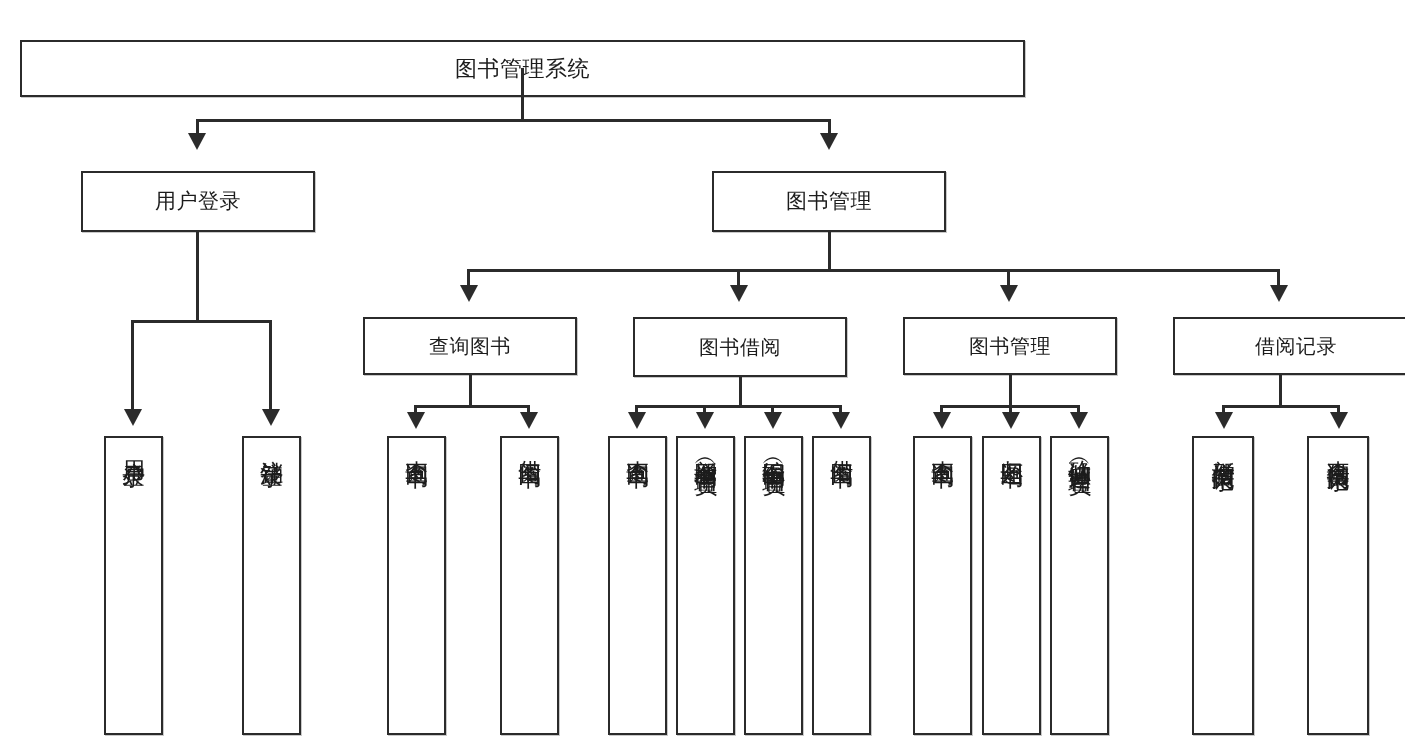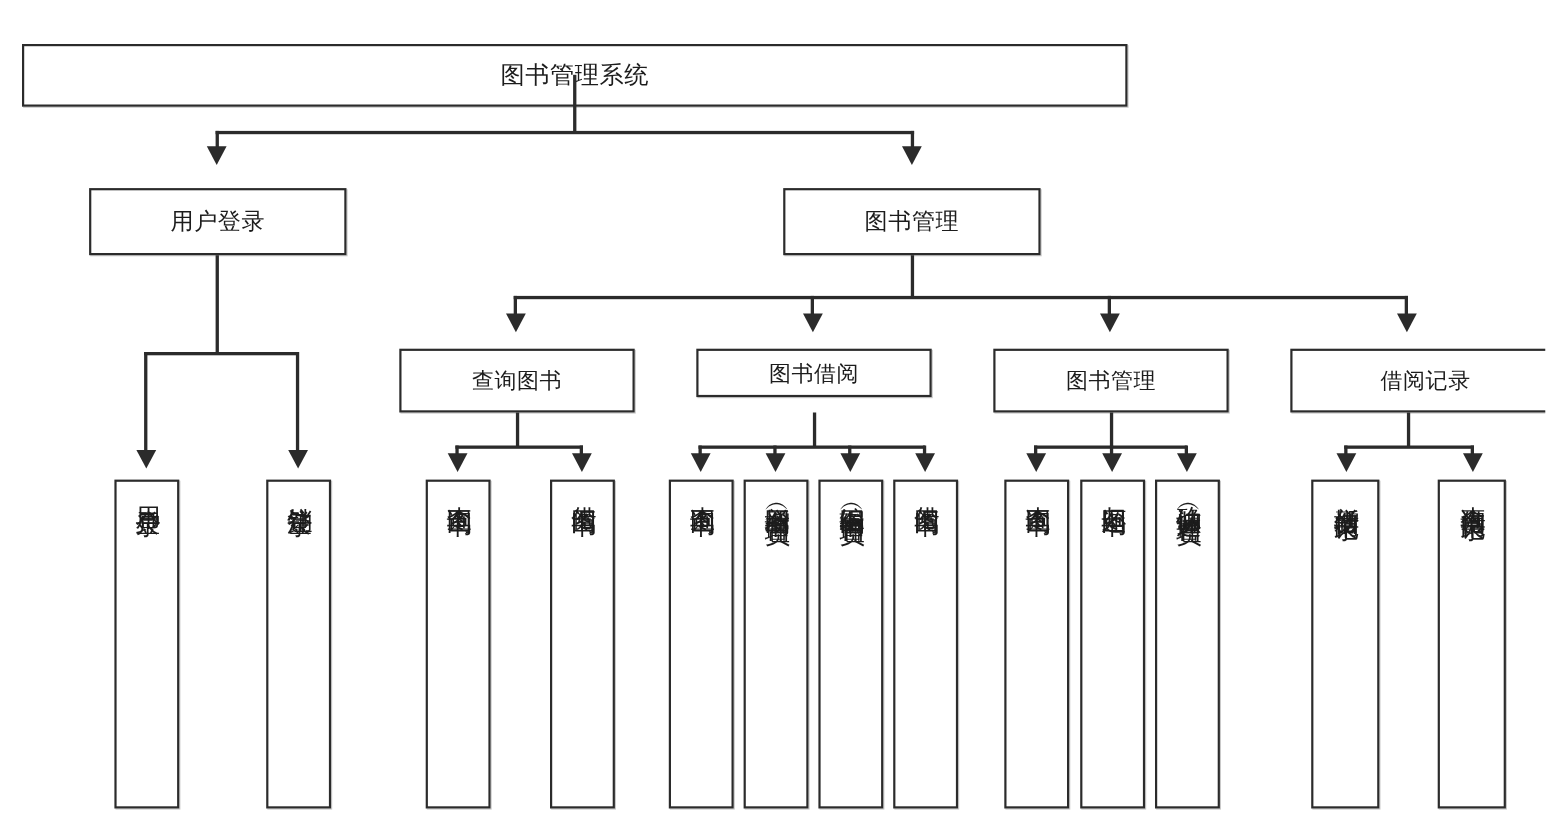--- a/index.html
+++ b/index.html
@@ -118,21 +118,21 @@
   <div class="edge v" style="left:1007px; top:269px; width:3px; height:20px;"></div>
   <div class="edge v" style="left:1277px; top:269px; width:3px; height:20px;"></div>
   <div class="arrow" style="left:460px; top:285px;"></div>
   <div class="arrow" style="left:730px; top:285px;"></div>
   <div class="arrow" style="left:1000px; top:285px;"></div>
   <div class="arrow" style="left:1270px; top:285px;"></div>
 
   <div class="node h3" style="left:363px; top:317px; width:214px; height:58px;">
     <span class="lbl">查询图书</span>
   </div>
-  <div class="node h3" style="left:633px; top:317px; width:214px; height:44px;">
+  <div class="node h3" style="left:633px; top:317px; width:214px; height:60px;">
     <span class="lbl">图书借阅</span>
   </div>
   <div class="node h3" style="left:903px; top:317px; width:214px; height:58px;">
     <span class="lbl">图书管理</span>
   </div>
   <div class="node h3" style="left:1173px; top:317px; width:246px; height:58px;">
     <span class="lbl">借阅记录</span>
   </div>
 
   <div class="edge v" style="left:469px; top:375px; width:3px; height:32px;"></div>

